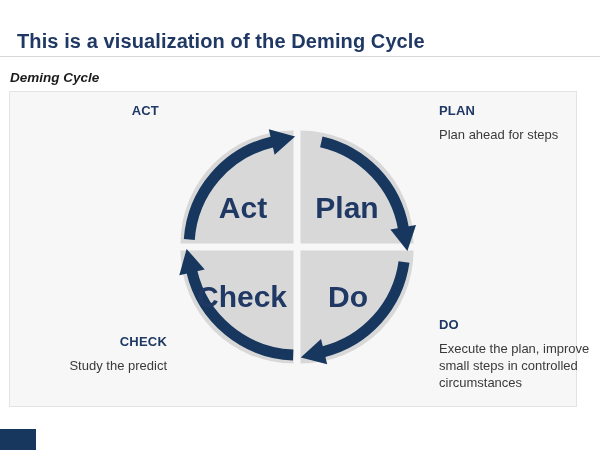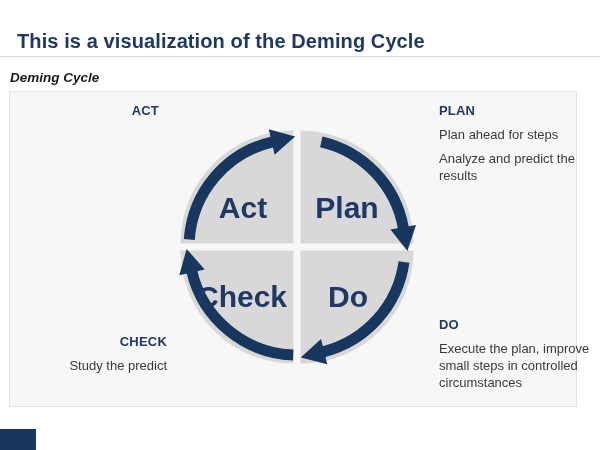--- a/index.html
+++ b/index.html
@@ -86,21 +86,20 @@
   <text class="quad-label" x="348" y="307" text-anchor="middle">Do</text>
 </svg>
 
 <div class="note note-act">
   <h3>ACT</h3>
 </div>
 
 <div class="note note-plan">
   <h3>PLAN</h3>
   <p>Plan ahead for steps</p>
-  <p>Analyze and predict the results</p>
 </div>
 
 <div class="note note-check">
   <h3>CHECK</h3>
   <p>Study the predict</p>
 </div>
 
 <div class="note note-do">
   <h3>DO</h3>
   <p>Execute the plan, improve small steps in controlled circumstances</p>

